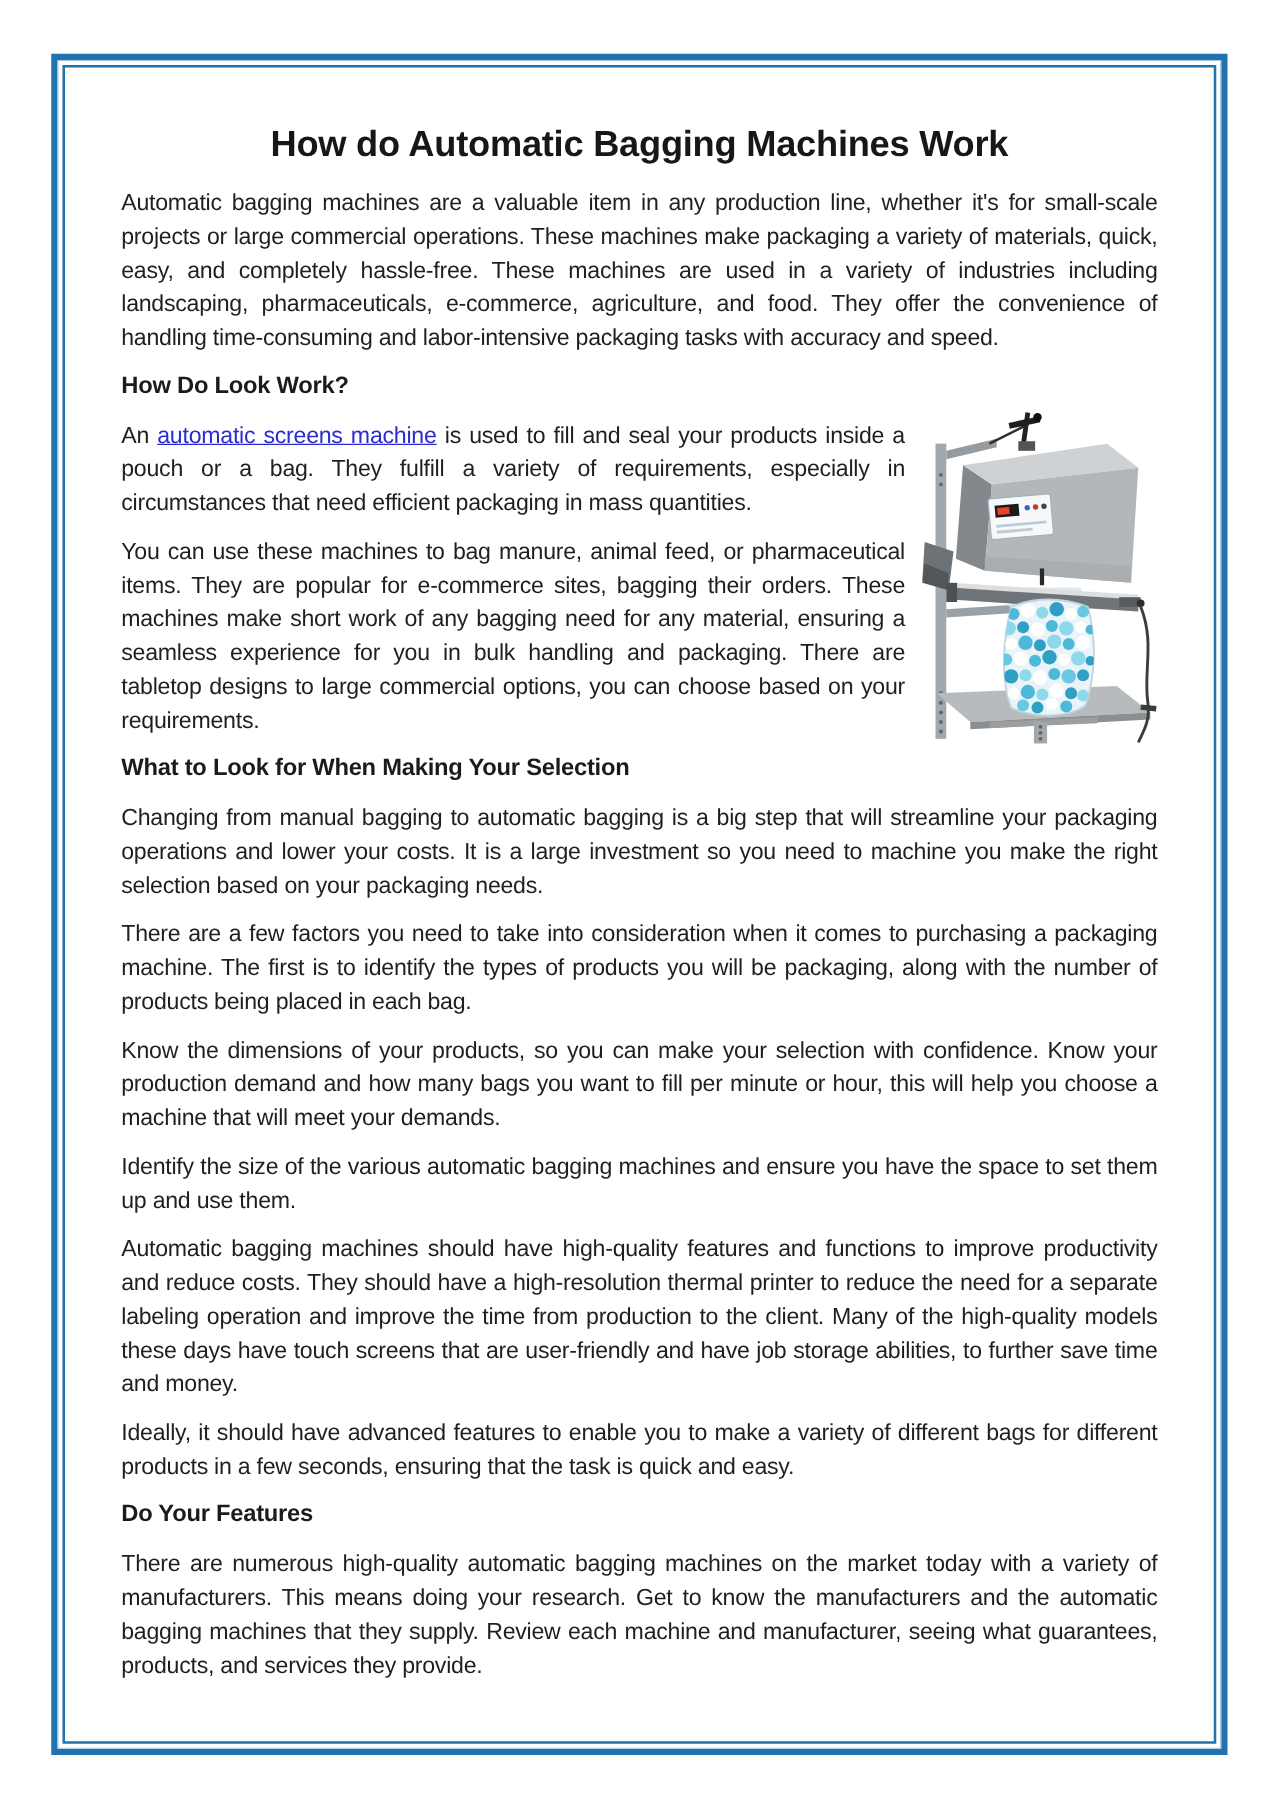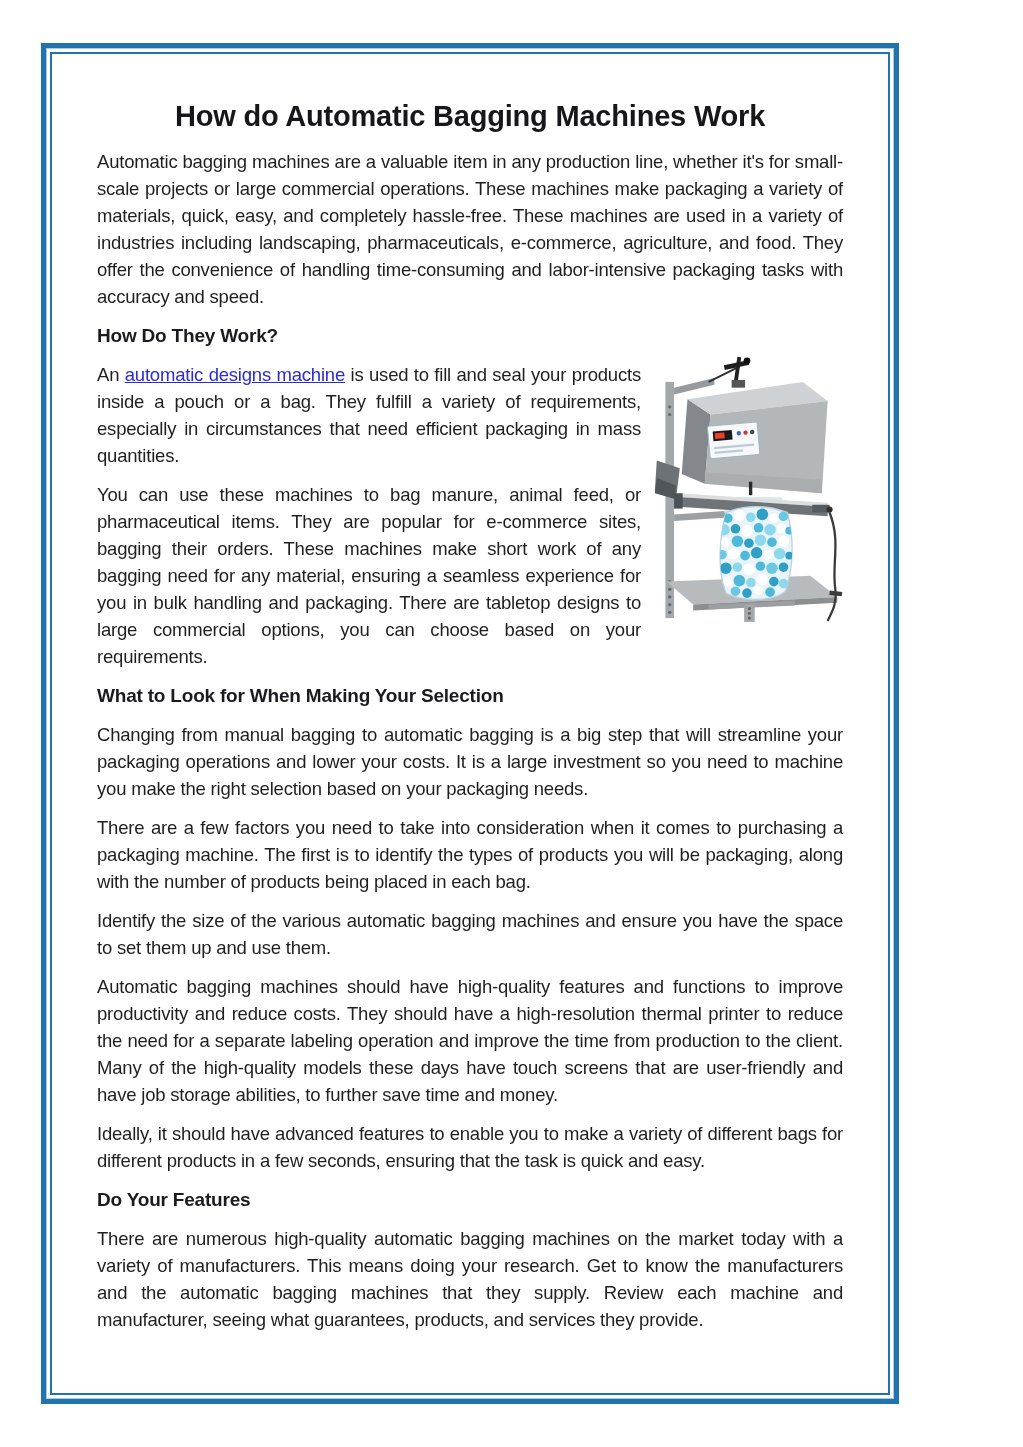--- a/index.html
+++ b/index.html
@@ -2,21 +2,21 @@
 <html><head>
 <meta charset="utf-8">
 <style>
   html,body{margin:0;padding:0;}
   body{
     width:1023px;height:1447px;background:#ffffff;position:relative;
     font-family:"Liberation Sans",sans-serif;
   }
   
   .frame-outer{
-    position:absolute;left:41px;top:43px;width:858px;height:1361px;
+    position:absolute;left:41px;top:43px;width:941px;height:1361px;
     box-sizing:border-box;border:5px solid #2173ae;
   }
   .frame-l2{width:100%;height:100%;box-sizing:border-box;border:1px solid #a9cbe2;}
   .frame-l3{width:100%;height:100%;box-sizing:border-box;border:3px solid #ffffff;}
   .frame-l4{width:100%;height:100%;box-sizing:border-box;border:2px solid #2173ae;overflow:hidden;}
   
   .content{
     height:100%;box-sizing:border-box;padding:42px 45px 0;
     font-size:18.5px;line-height:27px;letter-spacing:-0.2px;
     color:#1f1f1f;text-align:justify;
@@ -44,21 +44,21 @@
     <div class="frame-l2">
       <div class="frame-l3">
         <div class="frame-l4">
 
           <main class="content">
 
             <h1 class="title">How do Automatic Bagging Machines Work</h1>
 
             <p>Automatic bagging machines are a valuable item in any production line, whether it's for small-scale projects or large commercial operations. These machines make packaging a variety of materials, quick, easy, and completely hassle-free. These machines are used in a variety of industries including landscaping, pharmaceuticals, e-commerce, agriculture, and food. They offer the convenience of handling time-consuming and labor-intensive packaging tasks with accuracy and speed.</p>
 
-            <h2 class="heading">How Do They Work?</h2>
+            <h2 class="heading">How Do Look Work?</h2>
 
             <p>
               <span class="machine-figure">
                 <svg viewBox="0 0 200 280" xmlns="http://www.w3.org/2000/svg">
                   <defs>
                     <clipPath id="bagClip">
                       <path d="M 78,166 C 71,194 69,226 78,250 C 98,260 128,258 140,248 C 149,222 149,192 142,166 C 120,158 98,158 78,166 Z"></path>
                     </clipPath>
                   </defs>
 
@@ -171,28 +171,29 @@
 
                   <g>
                     <rect x="97" y="262" width="11" height="18" fill="#a3a8ac"></rect>
                     <circle cx="102.5" cy="266" r="1.6" fill="#5e6367"></circle>
                     <circle cx="102.5" cy="271" r="1.6" fill="#5e6367"></circle>
                     <circle cx="102.5" cy="276" r="1.6" fill="#5e6367"></circle>
                   </g>
 
                   <path d="M 186,166 C 198,196 188,220 192,246 C 194,262 188,270 184,279" stroke="#3b3b3b" stroke-width="2.4" fill="none"></path>
                 </svg>
-              </span><span>An </span><a class="doc-link" href="#">automatic designs machine</a><span> is used to fill and seal your products inside a pouch or a bag. They fulfill a variety of requirements, especially in circumstances that need efficient packaging in mass quantities.</span>
+              </span><span>An </span><a class="doc-link" href="#">automatic screens machine</a><span> is used to fill and seal your products inside a pouch or a bag. They fulfill a variety of requirements, especially in circumstances that need efficient packaging in mass quantities.</span>
             </p>
 
             <p>You can use these machines to bag manure, animal feed, or pharmaceutical items. They are popular for e-commerce sites, bagging their orders. These machines make short work of any bagging need for any material, ensuring a seamless experience for you in bulk handling and packaging. There are tabletop designs to large commercial options, you can choose based on your requirements.</p>
 
             <h2 class="heading">What to Look for When Making Your Selection</h2>
             <p>Changing from manual bagging to automatic bagging is a big step that will streamline your packaging operations and lower your costs. It is a large investment so you need to machine you make the right selection based on your packaging needs.</p>
             <p>There are a few factors you need to take into consideration when it comes to purchasing a packaging machine. The first is to identify the types of products you will be packaging, along with the number of products being placed in each bag.</p>
+            <p>Know the dimensions of your products, so you can make your selection with confidence. Know your production demand and how many bags you want to fill per minute or hour, this will help you choose a machine that will meet your demands.</p>
             <p>Identify the size of the various automatic bagging machines and ensure you have the space to set them up and use them.</p>
 
             <p>Automatic bagging machines should have high-quality features and functions to improve productivity and reduce costs. They should have a high-resolution thermal printer to reduce the need for a separate labeling operation and improve the time from production to the client. Many of the high-quality models these days have touch screens that are user-friendly and have job storage abilities, to further save time and money.</p>
             <p>Ideally, it should have advanced features to enable you to make a variety of different bags for different products in a few seconds, ensuring that the task is quick and easy.</p>
 
             <h2 class="heading">Do Your Features</h2>
             <p>There are numerous high-quality automatic bagging machines on the market today with a variety of manufacturers. This means doing your research. Get to know the manufacturers and the automatic bagging machines that they supply. Review each machine and manufacturer, seeing what guarantees, products, and services they provide.</p>
 
           </main>
 

